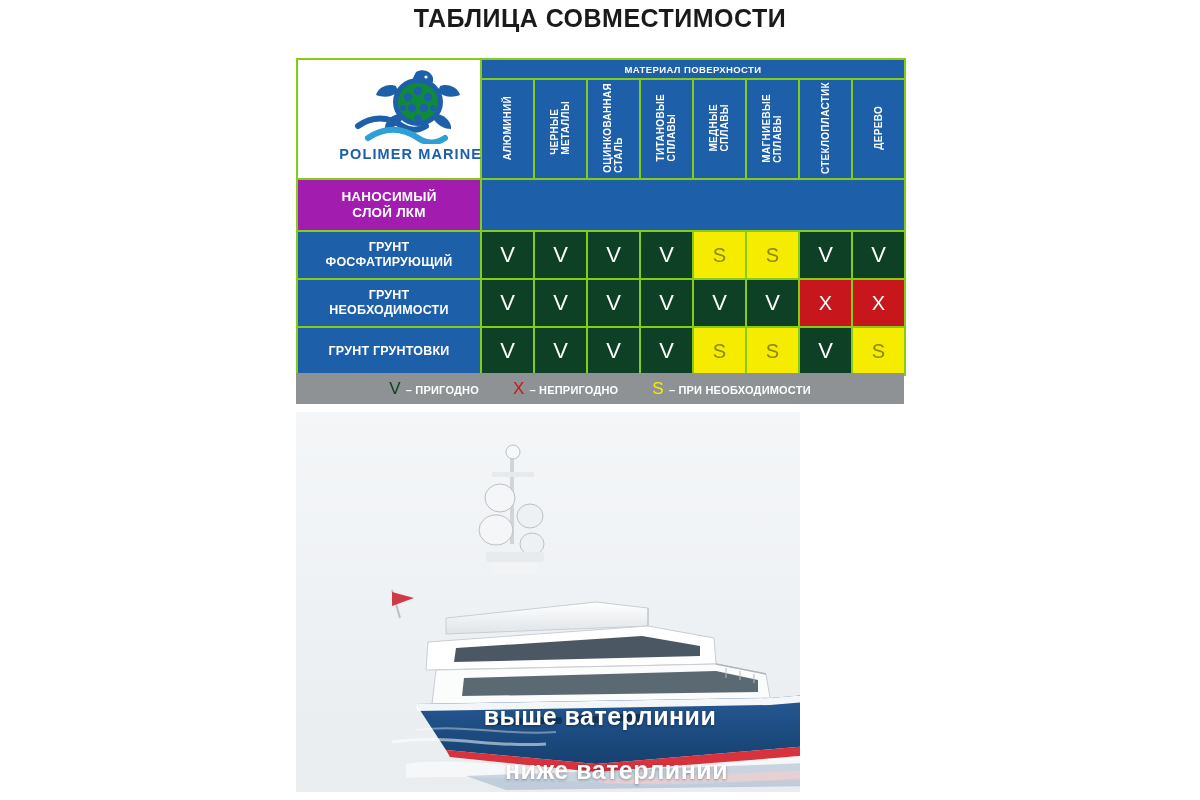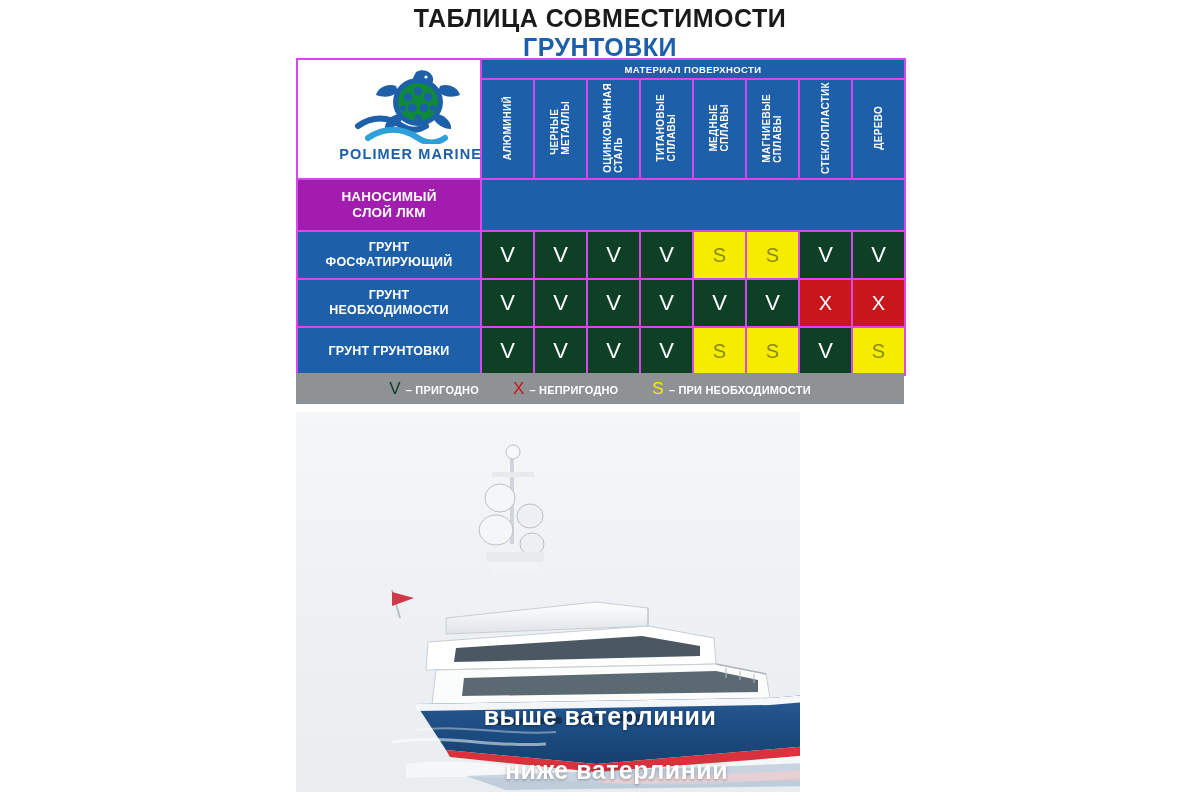--- a/index.html
+++ b/index.html
@@ -31,21 +31,21 @@
   .table-area {
     position:absolute; left:296px; top:58px;
     width:608px;
   }
   table.compat {
     border-collapse:collapse;
     width:608px;
     table-layout:fixed;
   }
   table.compat td, table.compat th {
-    border:2px solid #d946ef;
+    border:2px solid #84cc16;
     padding:0;
     text-align:center;
     vertical-align:middle;
   }
 
   
   .logo-cell {
     width:184px;
     background:#ffffff;
     padding:0;
@@ -152,21 +152,20 @@
   }
   .yacht-svg { position:absolute; left:0; top:0; }
 </style>
 </head>
 <body>
 
 <div class="page">
 
   <div class="title-wrap">
     <div class="title-main">ТАБЛИЦА СОВМЕСТИМОСТИ</div>
-    <div class="title-sub">ГРУНТОВКИ</div>
   </div>
 
   <div class="table-area">
     <table class="compat">
       <colgroup>
         <col style="width:184px">
         <col style="width:53px">
         <col style="width:53px">
         <col style="width:53px">
         <col style="width:53px">

